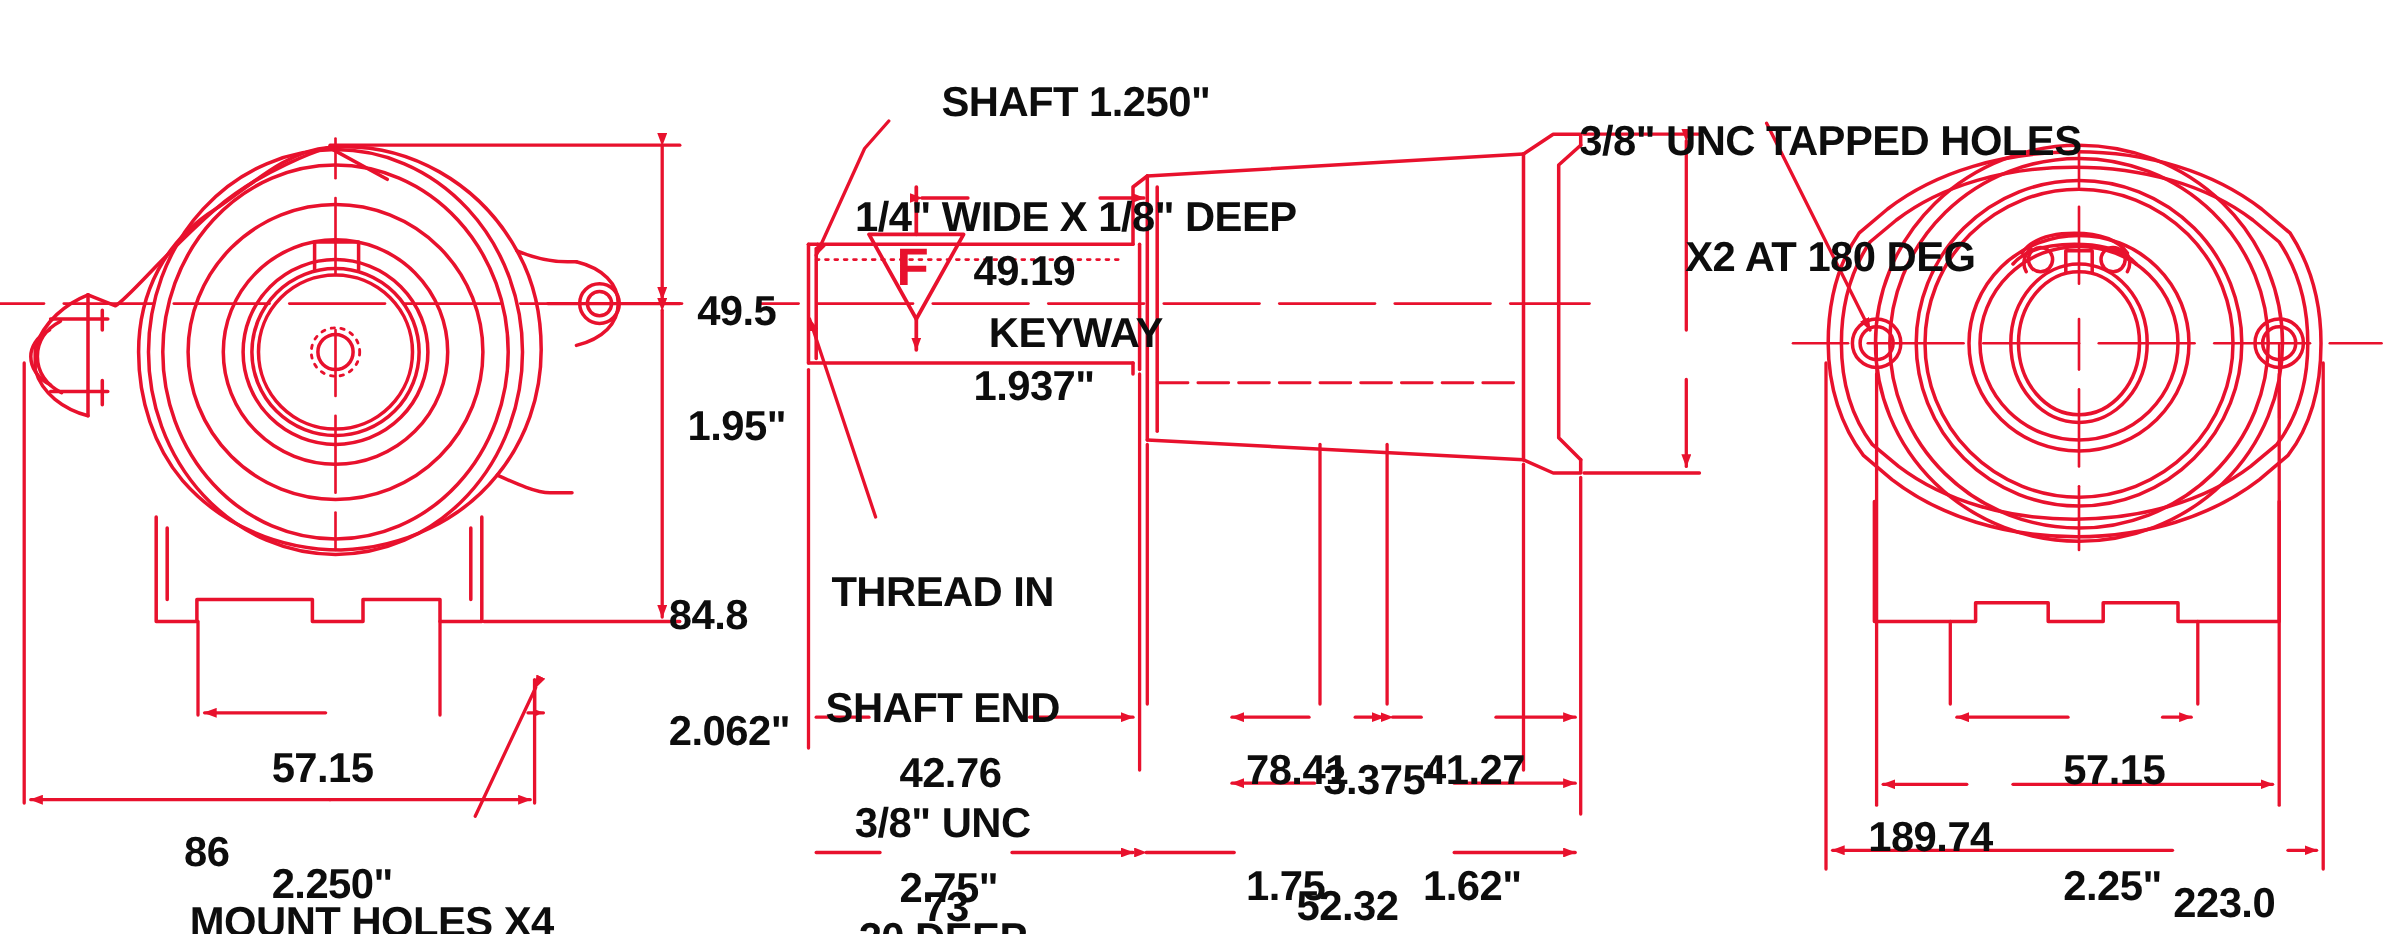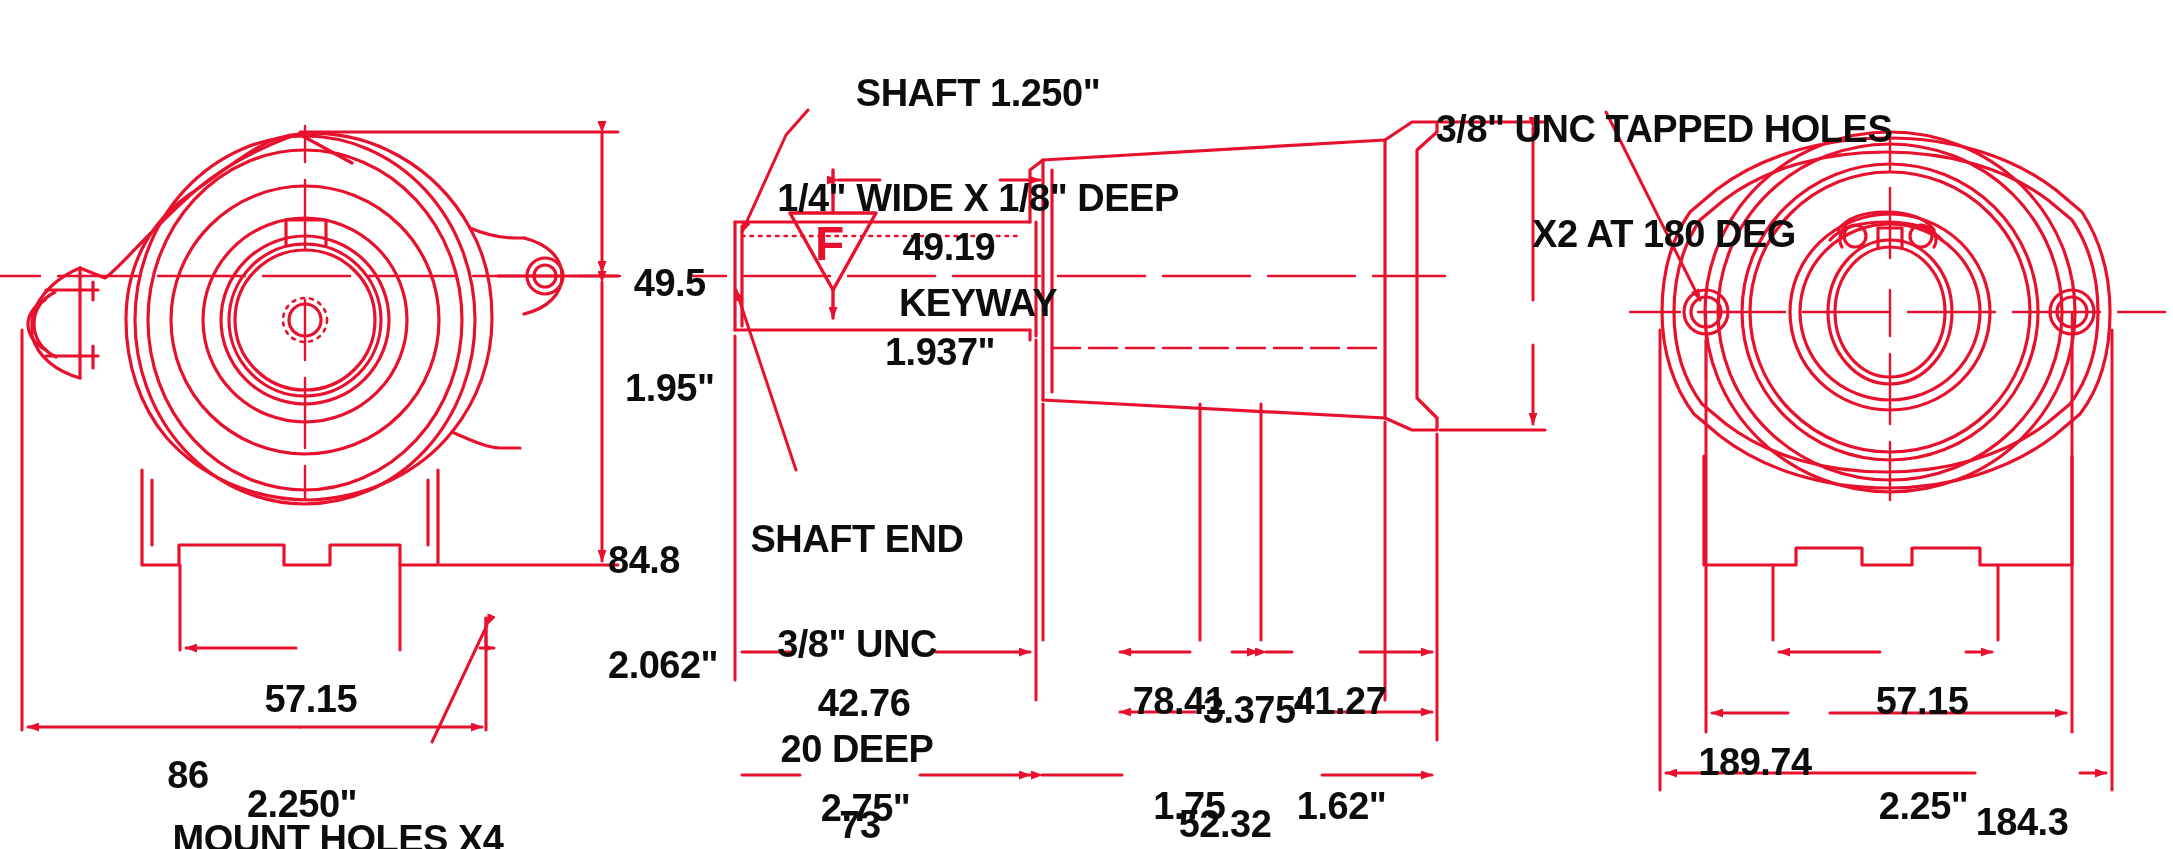--- a/index.html
+++ b/index.html
@@ -14,21 +14,21 @@
     position:absolute;
     color:#0d0d0d;
     font-family:"Liberation Sans Narrow","Liberation Sans",sans-serif;
     font-weight:bold;
     font-stretch:condensed;
     line-height:0.92;
     white-space:pre;
     letter-spacing:-0.5px;
     transform-origin:center center;
   }
-  .dim{font-size:38px;text-align:right;}
+  .dim{font-size:38px;text-align:left;}
   .note{font-size:38px;text-align:center;}
   .ctr{transform:translateX(-50%);}
 </style>
 </head>
 <body>
 
 <div id="sheet">
 
 <svg id="drawing" viewBox="0 0 2173 849" xmlns="http://www.w3.org/2000/svg">
   <defs>
@@ -318,20 +318,21 @@
 </div>
 
 <div class="txt" style="left:815px;top:222px;font-size:48px;color:#e8112d;">F</div>
 
 <div class="txt dim ctr" style="left:940px;top:160px;">
   <div>49.19</div>
   <div>1.937"</div>
 </div>
 
 <div class="txt note ctr" style="left:857px;top:452px;">
+  <div>THREAD IN</div>
   <div>SHAFT END</div>
   <div>3/8" UNC</div>
   <div>20 DEEP</div>
 </div>
 
 <div class="txt dim ctr" style="left:864px;top:616px;">
   <div>42.76</div>
   <div>2.75"</div>
 </div>
 
@@ -367,17 +368,17 @@
   <div>57.15</div>
   <div>2.25"</div>
 </div>
 
 <div class="txt dim ctr" style="left:1755px;top:675px;">
   <div>189.74</div>
   
 </div>
 
 <div class="txt dim ctr" style="left:2022px;top:735px;">
-  <div>184.3</div>
+  <div>223.0</div>
   
 </div>
 
 </div>
 
 </body></html>

